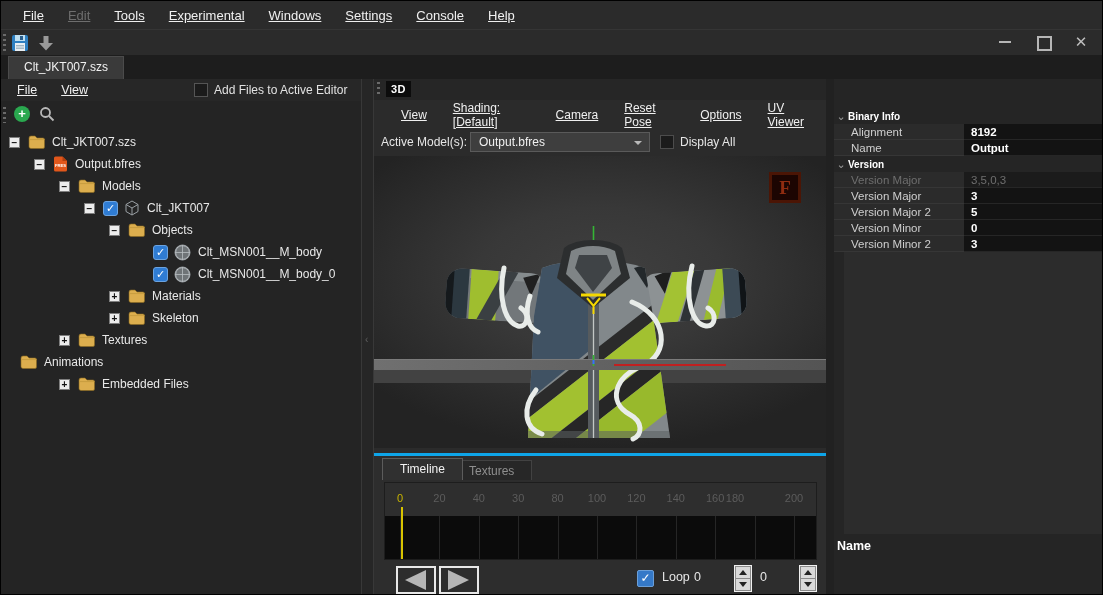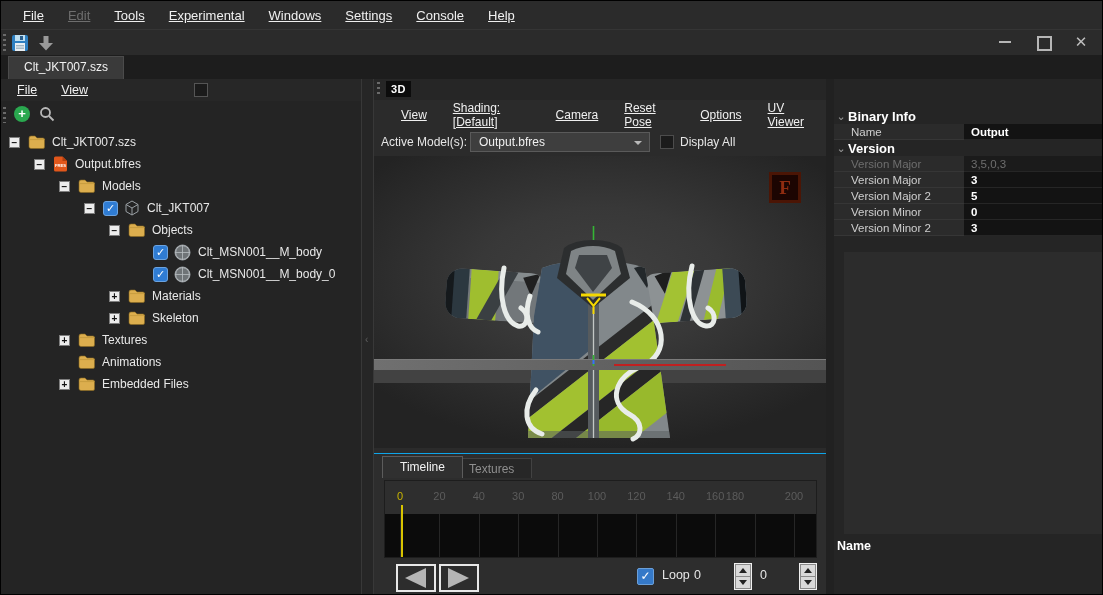--- a/index.html
+++ b/index.html
@@ -62,21 +62,21 @@
   #am-label { position:absolute; left:7px; top:0; line-height:24px; color:#e6e6e6; }
   #model-combo { position:absolute; left:96px; top:2px; width:180px; height:20px; background:#3e3e3e; border:1px solid #5a5a5a; padding-left:8px; line-height:18px; color:#f0f0f0; }
   #displayall-box { position:absolute; left:286px; top:5px; width:14px; height:14px; background:#1b1b1b; border:1px solid #4c4c4c; }
   #displayall-label { position:absolute; left:306px; top:0; line-height:24px; }
   #canvas3d { position:absolute; left:0; top:77px; width:452px; height:292px;
     background: radial-gradient(ellipse 65% 58% at 50% 42%, #404040 0%, #383838 42%, #2b2b2b 78%, #232323 100%); }
   #canvas3d svg { position:absolute; left:0; top:0; }
   #wm-f { position:absolute; left:395px; top:16px; width:32px; height:31px; background:#1c0502; border:3px solid #4b1505; color:#8f2c10; font-weight:bold; font-size:19px; text-align:center; line-height:25px; font-family:"Liberation Serif", serif; }
 
   
-  #tl-panel { position:absolute; left:0; top:374px; width:452px; height:143px; background:#2d2d2d; border-top:1px solid #0ea5e9; }
+  #tl-panel { position:absolute; left:0; top:374px; width:452px; height:143px; background:#2d2d2d; border-top:3px solid #0ea5e9; }
   .tab { position:absolute; top:2px; height:22px; padding:0 17px; line-height:20px; }
   #tab-timeline { left:8px; background:#303030; border:1px solid #5c5c5c; border-bottom:none; color:#f2f2f2; z-index:2; }
   #tab-textures { left:77px; top:4px; height:20px; background:#272727; border:1px solid #424242; border-bottom:none; color:#8f8f8f; }
   #tl-inner { position:absolute; left:10px; top:26px; width:433px; height:78px; border:1px solid #1d1d1d; background:#2e2e2e; }
   #ruler { position:absolute; left:0; top:0; width:431px; height:33px; }
   .tick { position:absolute; top:9px; width:26px; margin-left:-13px; text-align:center; font-size:11px; color:#5c5c5c; }
   .tick.zero { color:#c8b400; }
   #tl-black { position:absolute; left:0; top:33px; width:431px; height:43px; background:#0b0b0b; }
   .gl { position:absolute; top:0; width:1px; height:43px; background:#262626; }
   #playhead { position:absolute; left:16px; top:24px; width:2px; height:52px; background:#d8c400; }
@@ -92,21 +92,21 @@
   .spin-up { top:1px; } .spin-dn { top:13px; }
   .spin-up::after { content:""; position:absolute; left:3px; top:3px; border-left:4px solid transparent; border-right:4px solid transparent; border-bottom:5px solid #222; }
   .spin-dn::after { content:""; position:absolute; left:3px; top:3px; border-left:4px solid transparent; border-right:4px solid transparent; border-top:5px solid #222; }
   #spin1 { left:360px; } #spin1-val { position:absolute; left:386px; top:10px; font-size:12.5px; } #spin2 { left:425px; }
 
   
   #right-panel { position:absolute; left:833px; top:78px; width:270px; height:517px; background:#252525; }
   #prop-rows { position:absolute; left:0; top:29px; width:270px; }
   .pgroup { height:16px; display:flex; align-items:center; }
   .pchev { width:14px; color:#9a9a9a; font-size:11px; text-align:center; line-height:12px; }
-  .pgroup b { font-size:13px; color:#fff; }
+  .pgroup b { font-size:10px; color:#fff; }
   .prow { height:16px; display:flex; }
   .plabel { width:130px; padding-left:17px; background:#2b2b2b; color:#cfcfcf; font-size:11.5px; line-height:16px; border-bottom:1px solid #363636; white-space:nowrap; overflow:hidden; }
   .pvalue { flex:1; background:#131313; color:#fff; font-weight:bold; font-size:11.5px; line-height:16px; padding-left:7px; border-bottom:1px solid #262626; }
   .prow.disabled .plabel { color:#6e6e6e; }
   .prow.disabled .pvalue { color:#6e6e6e; font-weight:normal; background:#1b1b1b; }
   #grid-empty { position:absolute; left:10px; top:173px; width:260px; height:282px; background:#2c2c2c; }
   #prop-footer { position:absolute; left:3px; top:460px; font-weight:bold; font-size:12.5px; color:#fff; }
 </style>
 </head>
 <body>
@@ -152,20 +152,21 @@
   <div id="tabrow">
     <div id="doc-tab">Clt_JKT007.szs</div>
   </div>
 
   <div id="left-panel">
     <div id="lp-menu">
         <span class="menu-item">File</span>
         <span class="menu-item">View</span>
       </div>
     <div id="addfiles-box"></div>
+    <div id="addfiles-label">Add Files to Active Editor</div>
     <div id="lp-toolbar">
       <div class="grip" style="left:2px; top:6px; height:16px;"></div>
       <div id="add-btn">+</div>
       <div id="search-ic">
         <svg width="16" height="16" viewBox="0 0 16 16" fill="none" stroke="#b9b9b9" stroke-width="1.8">
           <circle cx="6.5" cy="6.5" r="4.5"></circle>
             <path d="M10 10 L14.5 14.5"></path>
         </svg>
       </div>
     </div>
@@ -267,21 +268,21 @@
         <div class="tree-row" style="padding-left: 58px;">
           <span class="exp">+</span>
           <span class="tree-icon">
             <svg width="17" height="14" viewBox="0 0 17 14">
               <path d="M1 3 q0-2 2-2 h4 l2 2 h6 q1.5 0 1.5 1.5 v7.5 q0 1.5-1.5 1.5 h-12 q-2 0-2-2z" fill="#dcae4e" stroke="#8a6a20" stroke-width="0.6"></path>
               <path d="M1 4.6 h15.5" stroke="#c49a3e" stroke-width="0.9"></path>
             </svg>
           </span>
           <span class="tree-label">Textures</span>
         </div>
-        <div class="tree-row" style="padding-left: 58px;">
+        <div class="tree-row" style="">
           <span class="exp-sp"></span>
           <span class="tree-icon">
             <svg width="17" height="14" viewBox="0 0 17 14">
               <path d="M1 3 q0-2 2-2 h4 l2 2 h6 q1.5 0 1.5 1.5 v7.5 q0 1.5-1.5 1.5 h-12 q-2 0-2-2z" fill="#dcae4e" stroke="#8a6a20" stroke-width="0.6"></path>
               <path d="M1 4.6 h15.5" stroke="#c49a3e" stroke-width="0.9"></path>
             </svg>
           </span>
           <span class="tree-label">Animations</span>
         </div>
         <div class="tree-row" style="padding-left: 58px;">
@@ -461,20 +462,24 @@
     </div>
   </div>
 
   <div id="right-panel">
     <div id="prop-rows">
         <div class="pgroup">
           <span class="pchev">⌄</span>
           <b>Binary Info</b>
         </div>
         <div class="prow">
+          <span class="plabel">Alignment</span>
+          <span class="pvalue">8192</span>
+        </div>
+        <div class="prow">
           <span class="plabel">Name</span>
           <span class="pvalue">Output</span>
         </div>
         <div class="pgroup">
           <span class="pchev">⌄</span>
           <b>Version</b>
         </div>
         <div class="prow disabled">
           <span class="plabel">Version Major</span>
           <span class="pvalue">3,5,0,3</span>

